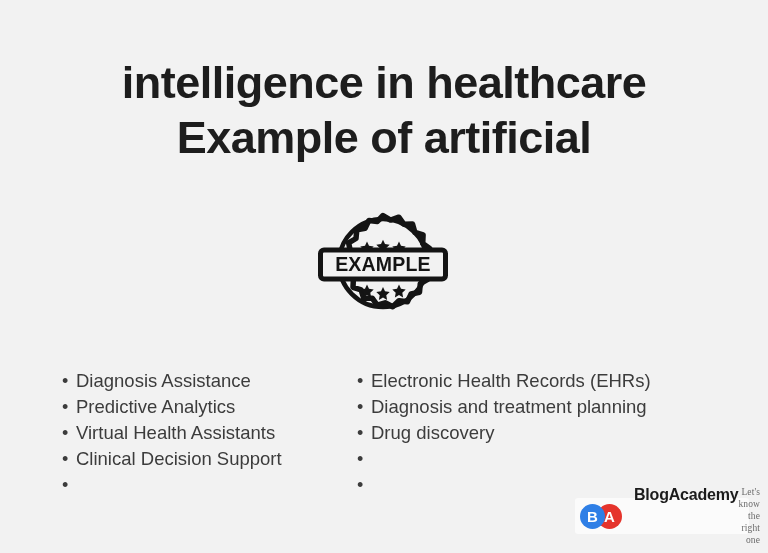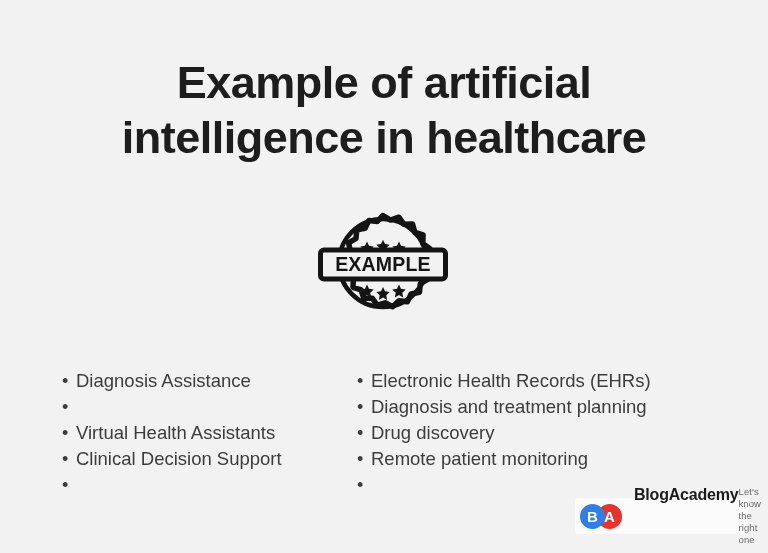--- a/index.html
+++ b/index.html
@@ -133,33 +133,34 @@
   }
   #logo-name {
     font-family: "Liberation Sans", sans-serif;
     font-weight: bold;
     font-size: 16px;
     line-height: 17px;
     color: #1b1b1b;
     letter-spacing: -0.2px;
   }
   #logo-tagline {
-    font-family: Liberation Sans, sans-serif;
+    font-family: Liberation Serif, serif;
     font-size: 9.5px;
     line-height: 12px;
     color: #6b6b6b;
     letter-spacing: 0.1px;
+    text-align: right;
   }
 </style>
 </head>
 <body>
 
 <div id="title-block">
+  <div class="title-line">intelligence in healthcare</div>
   <div class="title-line">Example of artificial</div>
-  <div class="title-line">intelligence in healthcare</div>
 </div>
 
 <div id="stamp-badge">
   <svg viewBox="0 0 142 130" xmlns="http://www.w3.org/2000/svg" aria-hidden="true">
 
     <g fill="none" stroke="#141414" stroke-width="5.5" stroke-linejoin="round" stroke-linecap="round">
       <path d="M71 6.5
                L78.6 11.1 L86.8 8.2 L91.8 15.2 L100.5 15 L102.9 23.4 L111.1 25.9 L110.7 34.5 L117.7 39.5 L114.6 47.6
                L119.2 55.1 L113.8 61.8 L115.7 70.3 L108.3 74.6 L107.5 83.2 L99.1 85 L95.4 92.8 L86.9 91.7 L80.7 97.7
                L73.1 93.8 L65.2 96.1 L60.2 89.2 L51.7 89.2 L49.1 80.9 L41 78.3 L41.4 69.7 L34.5 64.6 L37.6 56.6
@@ -188,20 +189,21 @@
 
 <div id="lists-row">
 
   <div class="bullet-col" id="bullet-col-left">
     <div class="bullet-item">
       <span class="bullet-dot">•</span>
       <span class="bullet-label">Diagnosis Assistance</span>
     </div>
     <div class="bullet-item">
       <span class="bullet-dot">•</span>
+      <span class="bullet-label">Predictive Analytics</span>
     </div>
     <div class="bullet-item">
       <span class="bullet-dot">•</span>
       <span class="bullet-label">Virtual Health Assistants</span>
     </div>
     <div class="bullet-item">
       <span class="bullet-dot">•</span>
       <span class="bullet-label">Clinical Decision Support</span>
     </div>
     <div class="bullet-item">
@@ -217,21 +219,20 @@
     <div class="bullet-item">
       <span class="bullet-dot">•</span>
       <span class="bullet-label">Diagnosis and treatment planning</span>
     </div>
     <div class="bullet-item">
       <span class="bullet-dot">•</span>
       <span class="bullet-label">Drug discovery</span>
     </div>
     <div class="bullet-item">
       <span class="bullet-dot">•</span>
-      <span class="bullet-label">Remote patient monitoring</span>
     </div>
     <div class="bullet-item">
       <span class="bullet-dot">•</span>
     </div>
   </div>
 
 </div>
 
 <div id="brand-logo">
   <div id="logo-marks">

